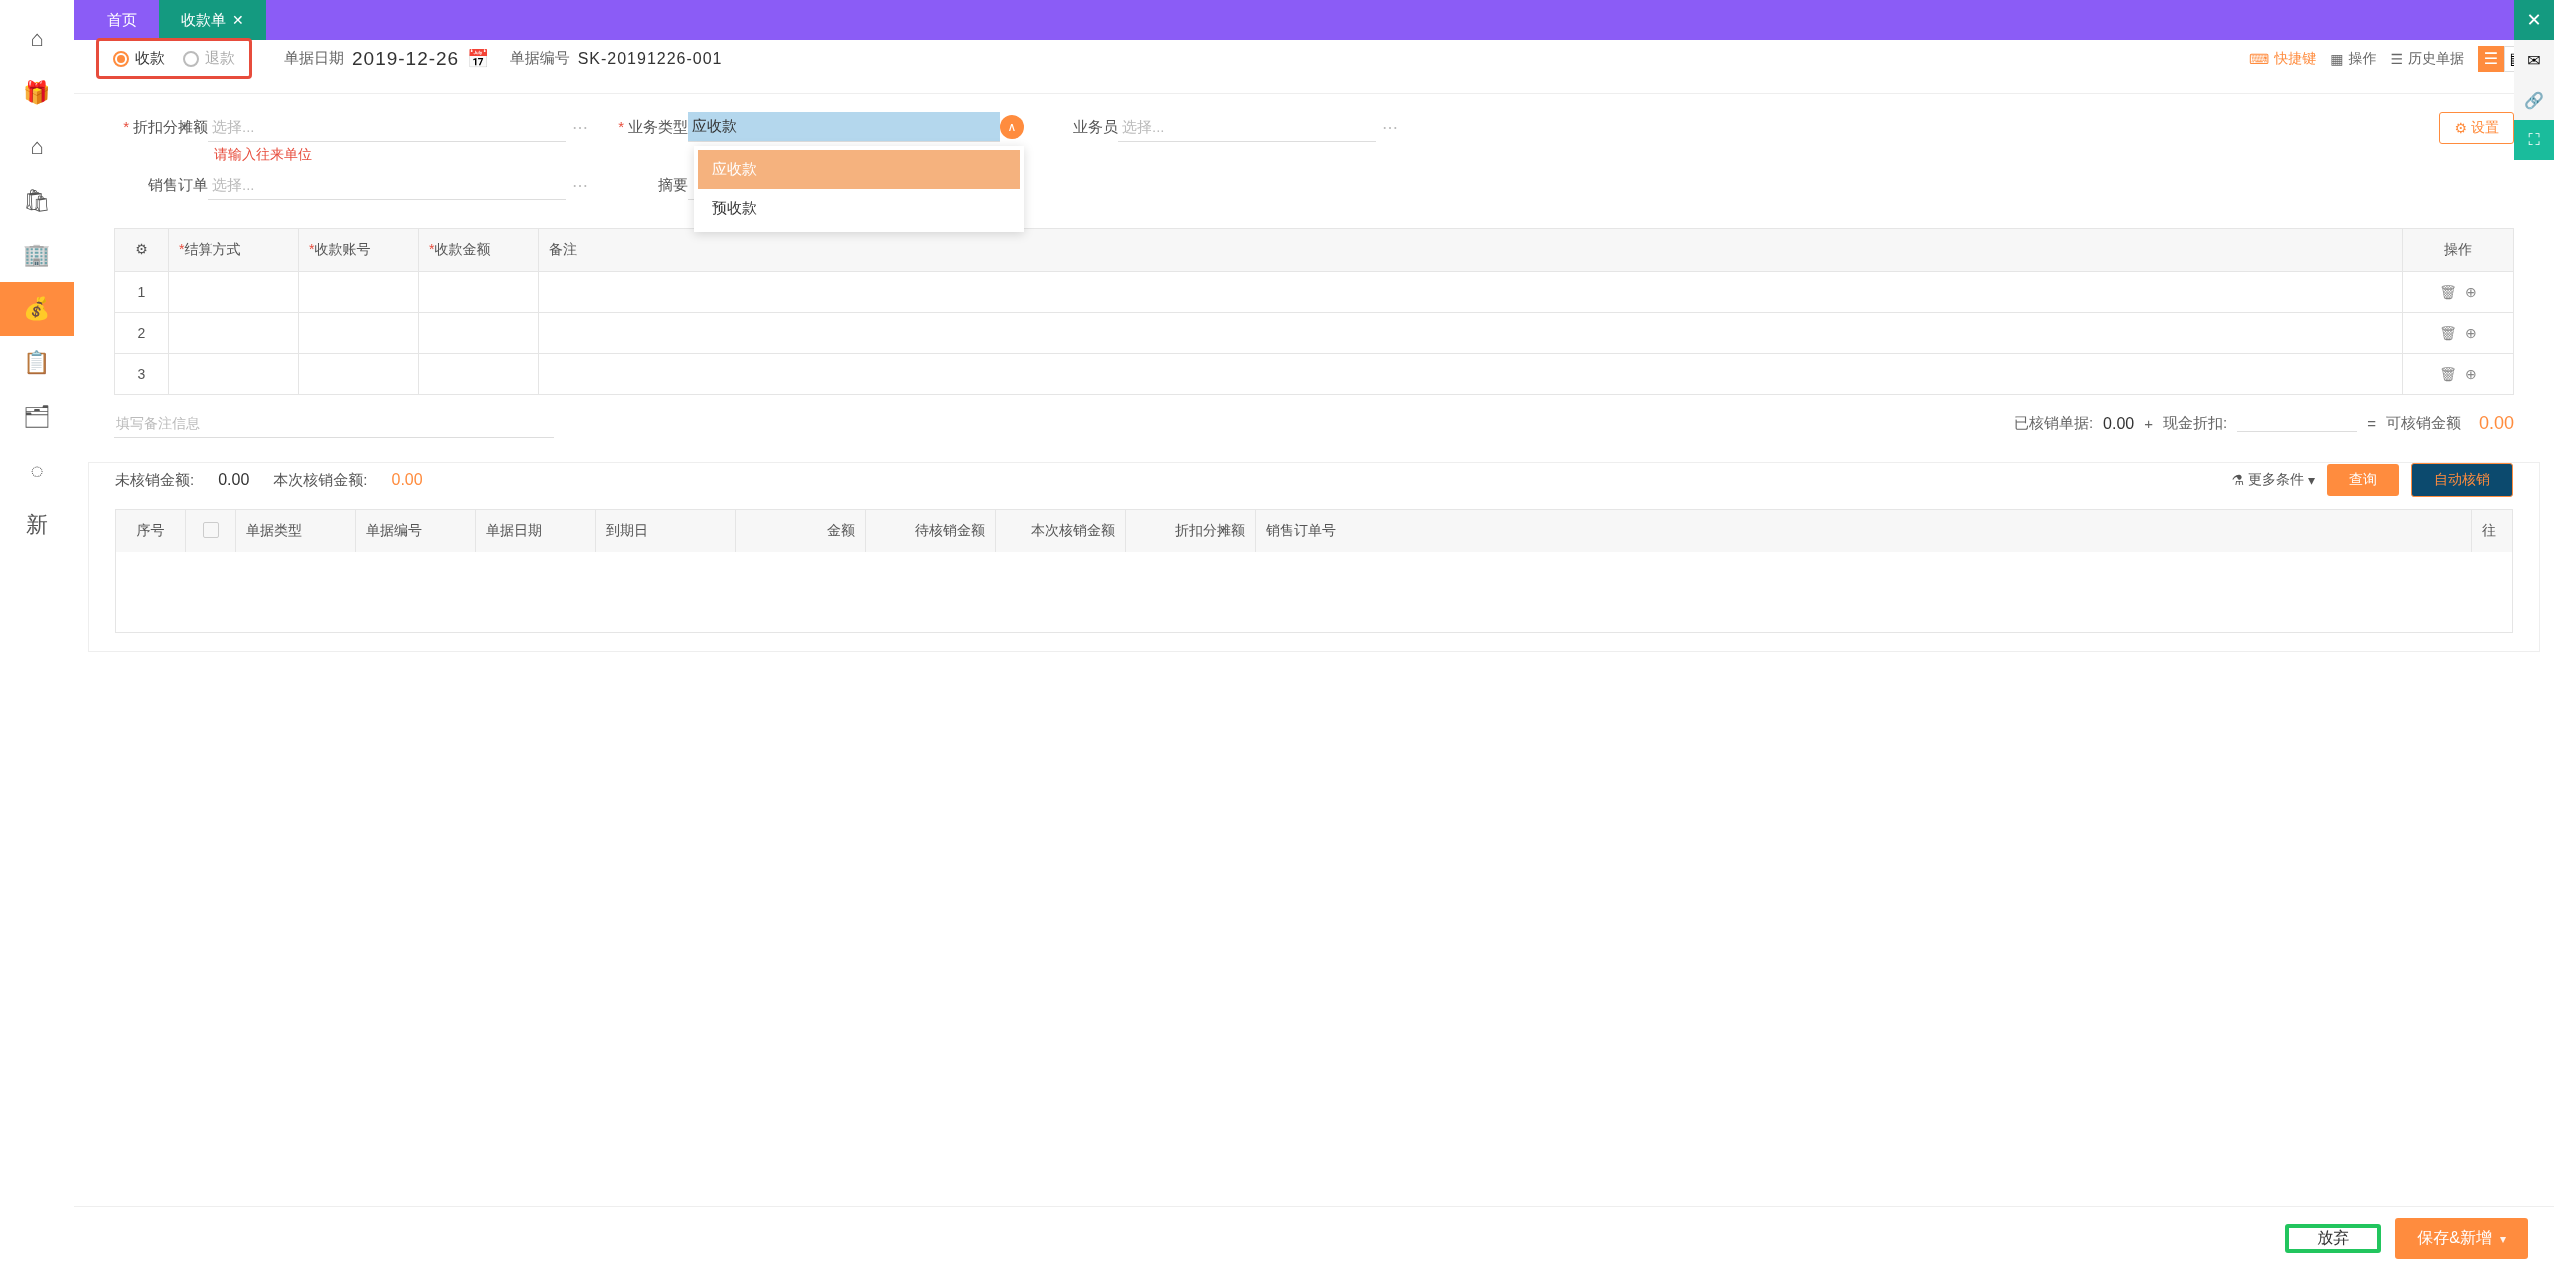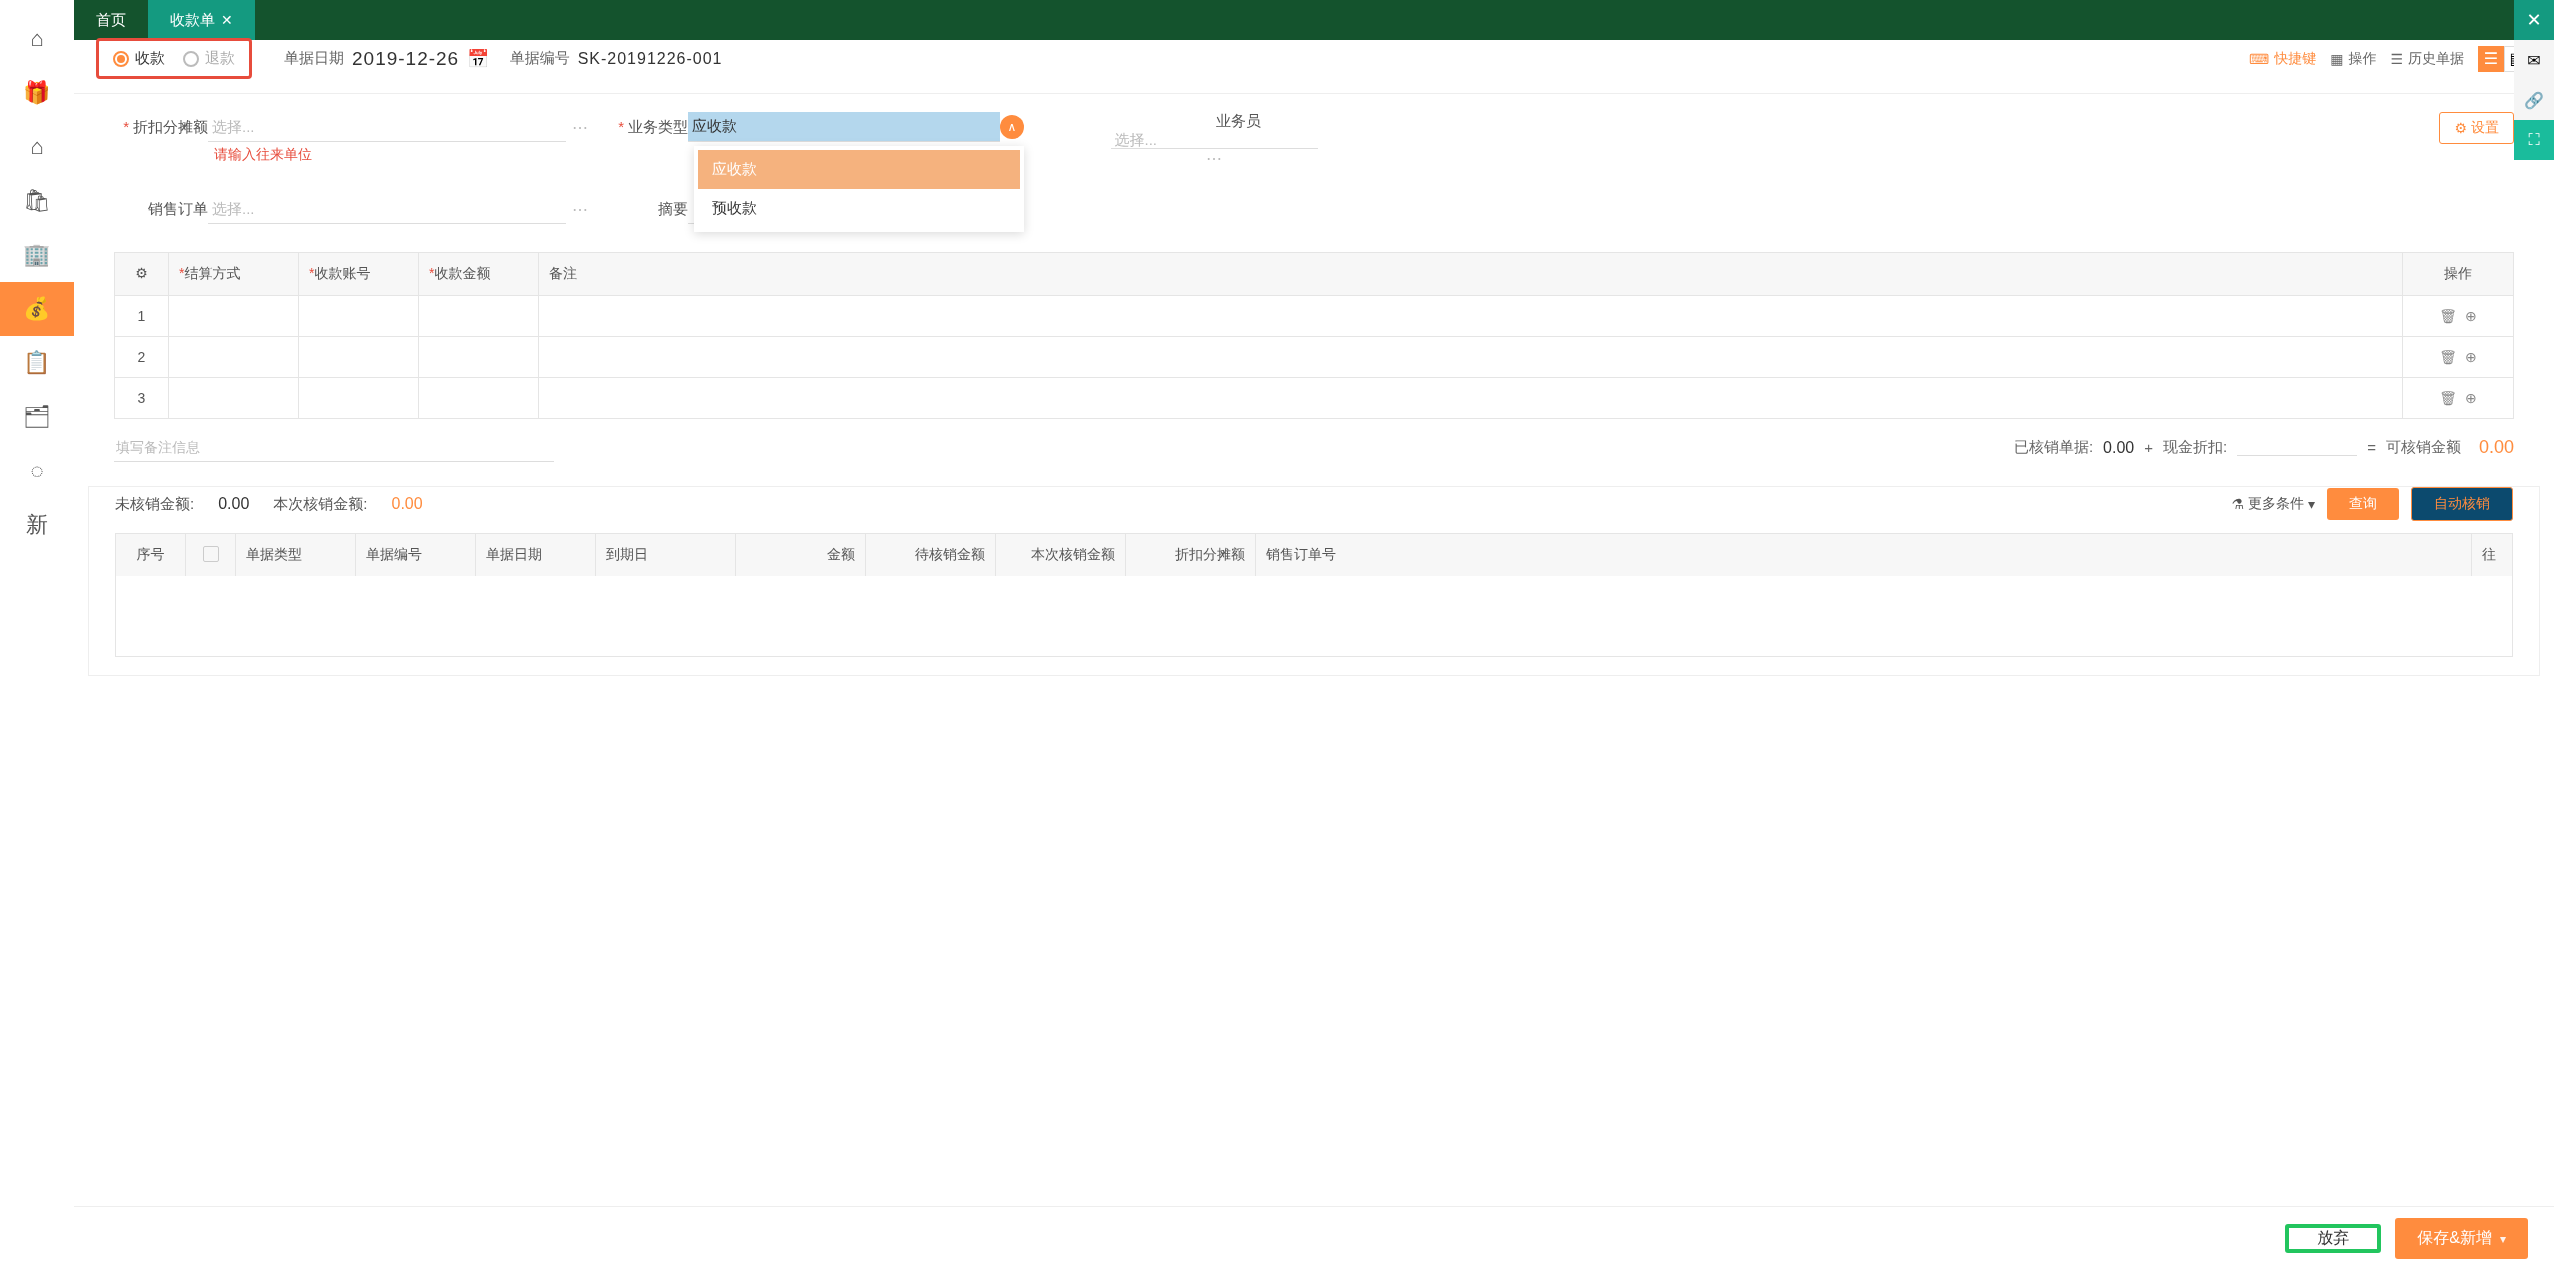--- a/index.html
+++ b/index.html
@@ -15,21 +15,21 @@
 
 
 .right-nav { width: 40px; position: fixed; right: 0; top: 40px; display: flex; flex-direction: column; }
 .right-nav .rn-item { width: 40px; height: 40px; display: flex; align-items: center; justify-content: center; background: #f5f5f5; cursor: pointer; }
 .right-nav .rn-item.active { background: #1abc9c; color: #fff; }
 
 
 .main { flex: 1; display: flex; flex-direction: column; background: #fff; }
 
 
-.tabs { height: 40px; background: #14532d; display: flex; align-items: stretch; position: relative; }
+.tabs { height: 40px; background: #8b5cf6; display: flex; align-items: stretch; position: relative; padding-left: 11px; }
 .tabs .tab { padding: 0 22px; display: flex; align-items: center; color: #fff; font-size: 15px; cursor: pointer; }
 .tabs .tab.active { background: #149a80; }
 .tabs .tab-close { margin-left: 6px; font-size: 14px; }
 .tabs .tab-x { position: absolute; right: 0; top: 0; width: 40px; height: 40px; display: flex; align-items: center; justify-content: center; background: #149a80; color: #fff; cursor: pointer; font-size: 18px; }
 
 
 .toolbar { height: 54px; background: #fff; display: flex; align-items: center; padding: 0 24px 16px 16px; border-bottom: 1px solid #eee; position: relative; }
 .radio-box { border: 3px solid #e74c3c; border-radius: 4px; padding: 8px 14px; display: flex; gap: 18px; margin: 0 12px 0 6px; }
 .radio-item { display: flex; align-items: center; gap: 6px; cursor: pointer; }
 .radio-circle { width: 16px; height: 16px; border-radius: 50%; border: 2px solid #bbb; display: inline-flex; align-items: center; justify-content: center; }
@@ -46,21 +46,21 @@
 .view-toggle { display: flex; }
 .vt-btn { width: 26px; height: 26px; border: 1px solid #ddd; display: flex; align-items: center; justify-content: center; cursor: pointer; }
 .vt-btn.active { background: #ff8c3e; border-color: #ff8c3e; color: #fff; }
 
 
 .form-area { padding: 18px 40px 0 40px; }
 .form-row { display: flex; align-items: flex-start; margin-bottom: 14px; }
 .form-field { display: flex; align-items: center; position: relative; }
 .form-field.w1 { width: 480px; }
 .form-field.w2 { width: 430px; }
-.form-field.w3 { width: 380px; flex-direction: column; }
+.form-field.w3 { width: 380px; }
 .req { color: #e74c3c; margin-right: 4px; }
 .f-label { width: 94px; text-align: right; font-size: 15px; color: #555; }
 .f-input { flex: 1; height: 30px; border: none; border-bottom: 1px solid #ddd; font-size: 15px; padding: 0 4px; color: #333; }
 .f-input::placeholder { color: #bbb; }
 .f-more { color: #bbb; padding: 0 6px; cursor: pointer; }
 .f-err { color: #e74c3c; font-size: 14px; margin-left: 100px; margin-top: 4px; position: absolute; top: 30px; }
 .biz-sel { position: relative; }
 .biz-val { flex: 1; height: 30px; border-bottom: 1px solid #ddd; font-size: 15px; padding: 0 4px; color: #333; background: #b4d7ed; display: flex; align-items: center; }
 .biz-chev { width: 24px; height: 24px; border-radius: 50%; background: #ff8c3e; color: #fff; display: flex; align-items: center; justify-content: center; font-size: 12px; cursor: pointer; }
 .dropdown { position: absolute; top: 34px; left: 100px; right: 0; background: #fff; box-shadow: 0 2px 10px rgba(0,0,0,0.15); z-index: 10; padding: 4px; }

